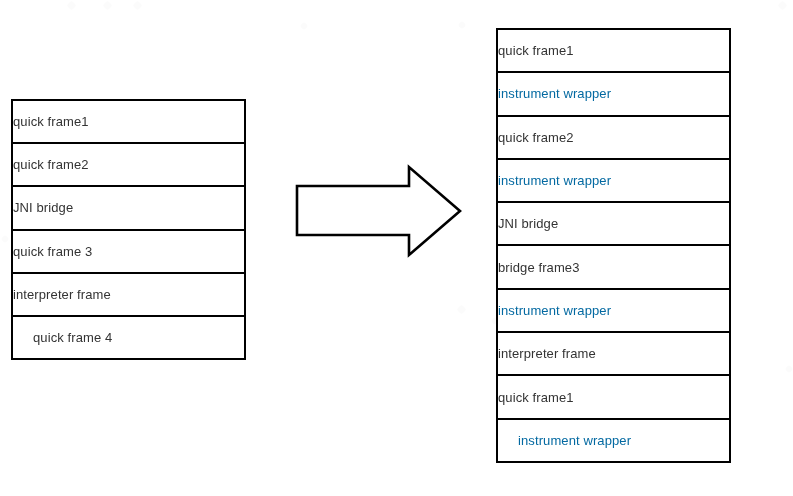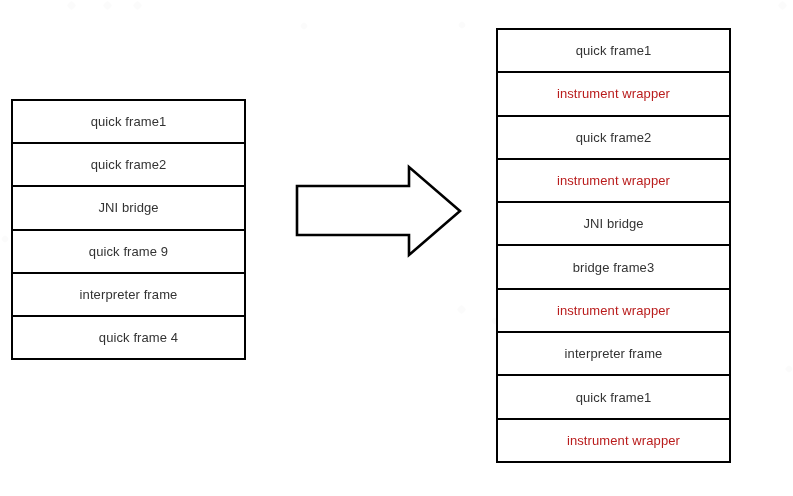--- a/index.html
+++ b/index.html
@@ -37,38 +37,37 @@
     border: 2px solid #000000;
     background: #ffffff;
     display: flex;
     flex-direction: column;
   }
   .stack-row {
     box-sizing: border-box;
     border-bottom: 2px solid #000000;
     display: flex;
     align-items: center;
-    justify-content: center;
     background: transparent;
     flex: 1 1 0;
     min-height: 0;
   }
   .stack-row:last-child {
     border-bottom: none;
     margin-left: 20px;
   }
   .row-label {
     font-size: 13px;
     line-height: 1;
     color: #333333;
     white-space: nowrap;
     letter-spacing: 0.1px;
   }
   .row-label.accent {
-    color: #b91c1c;
+    color: #0369a1;
   }
 
   #stack-left {
     left: 11px;
     top: 99px;
     width: 235px;
     height: 261px;
   }
   #stack-right {
     left: 496px;
@@ -110,21 +109,21 @@
       <div class="stack-row">
         <span class="row-label">quick frame1</span>
       </div>
       <div class="stack-row">
         <span class="row-label">quick frame2</span>
       </div>
       <div class="stack-row">
         <span class="row-label">JNI bridge</span>
       </div>
       <div class="stack-row">
-        <span class="row-label">quick frame 9</span>
+        <span class="row-label">quick frame 3</span>
       </div>
       <div class="stack-row">
         <span class="row-label">interpreter frame</span>
       </div>
       <div class="stack-row">
         <span class="row-label">quick frame 4</span>
       </div>
     </div>
 
   <div id="transform-arrow">

